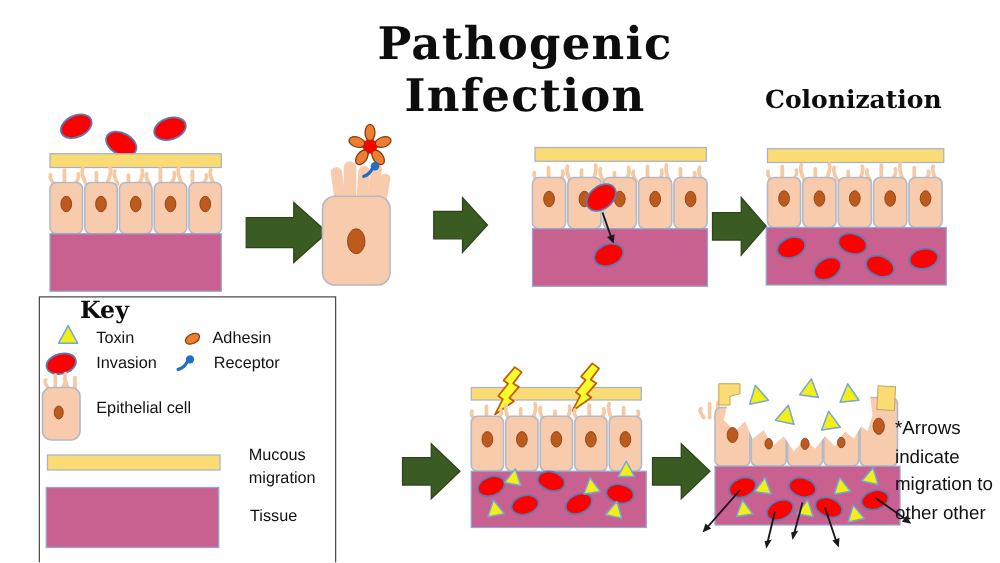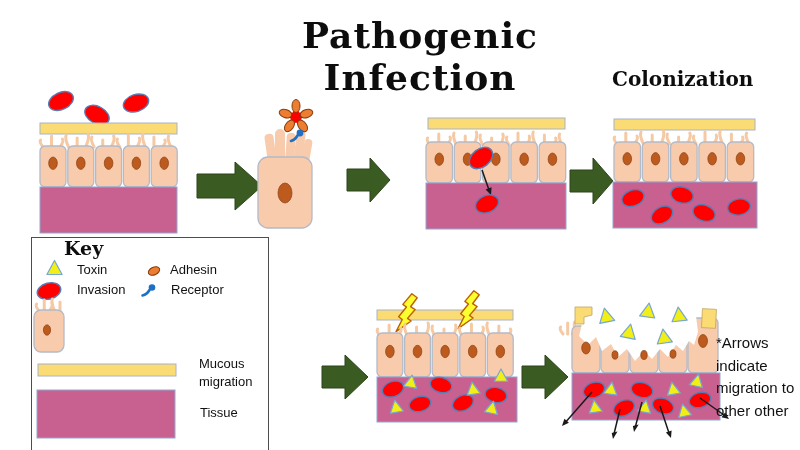--- a/index.html
+++ b/index.html
@@ -406,17 +406,18 @@
 
   <div class="t title" style="left:180px;top:14px;width:420px">Pathogenic Infection</div>
 
   <div class="t stage" style="left:582px;top:68px;width:140px">Colonization</div>
 
   <div class="t keytitle" style="left:34px;top:237px">Key</div>
   <div class="t klabel" style="left:47px;top:261px">Toxin</div>
   <div class="t klabel" style="left:47px;top:281px">Invasion</div>
   <div class="t klabel" style="left:140px;top:261px">Adhesin</div>
   <div class="t klabel" style="left:141px;top:281px">Receptor</div>
+  <div class="t klabel" style="left:47px;top:317px">Epithelial cell</div>
   <div class="t klabel" style="left:169px;top:355px;width:76px">Mucous migration</div>
   <div class="t klabel" style="left:170px;top:404px">Tissue</div>
 
   <div class="t note" style="left:686px;top:332px;width:106px">*Arrows indicate migration to other other</div>
 </div>
 
 </body></html>

